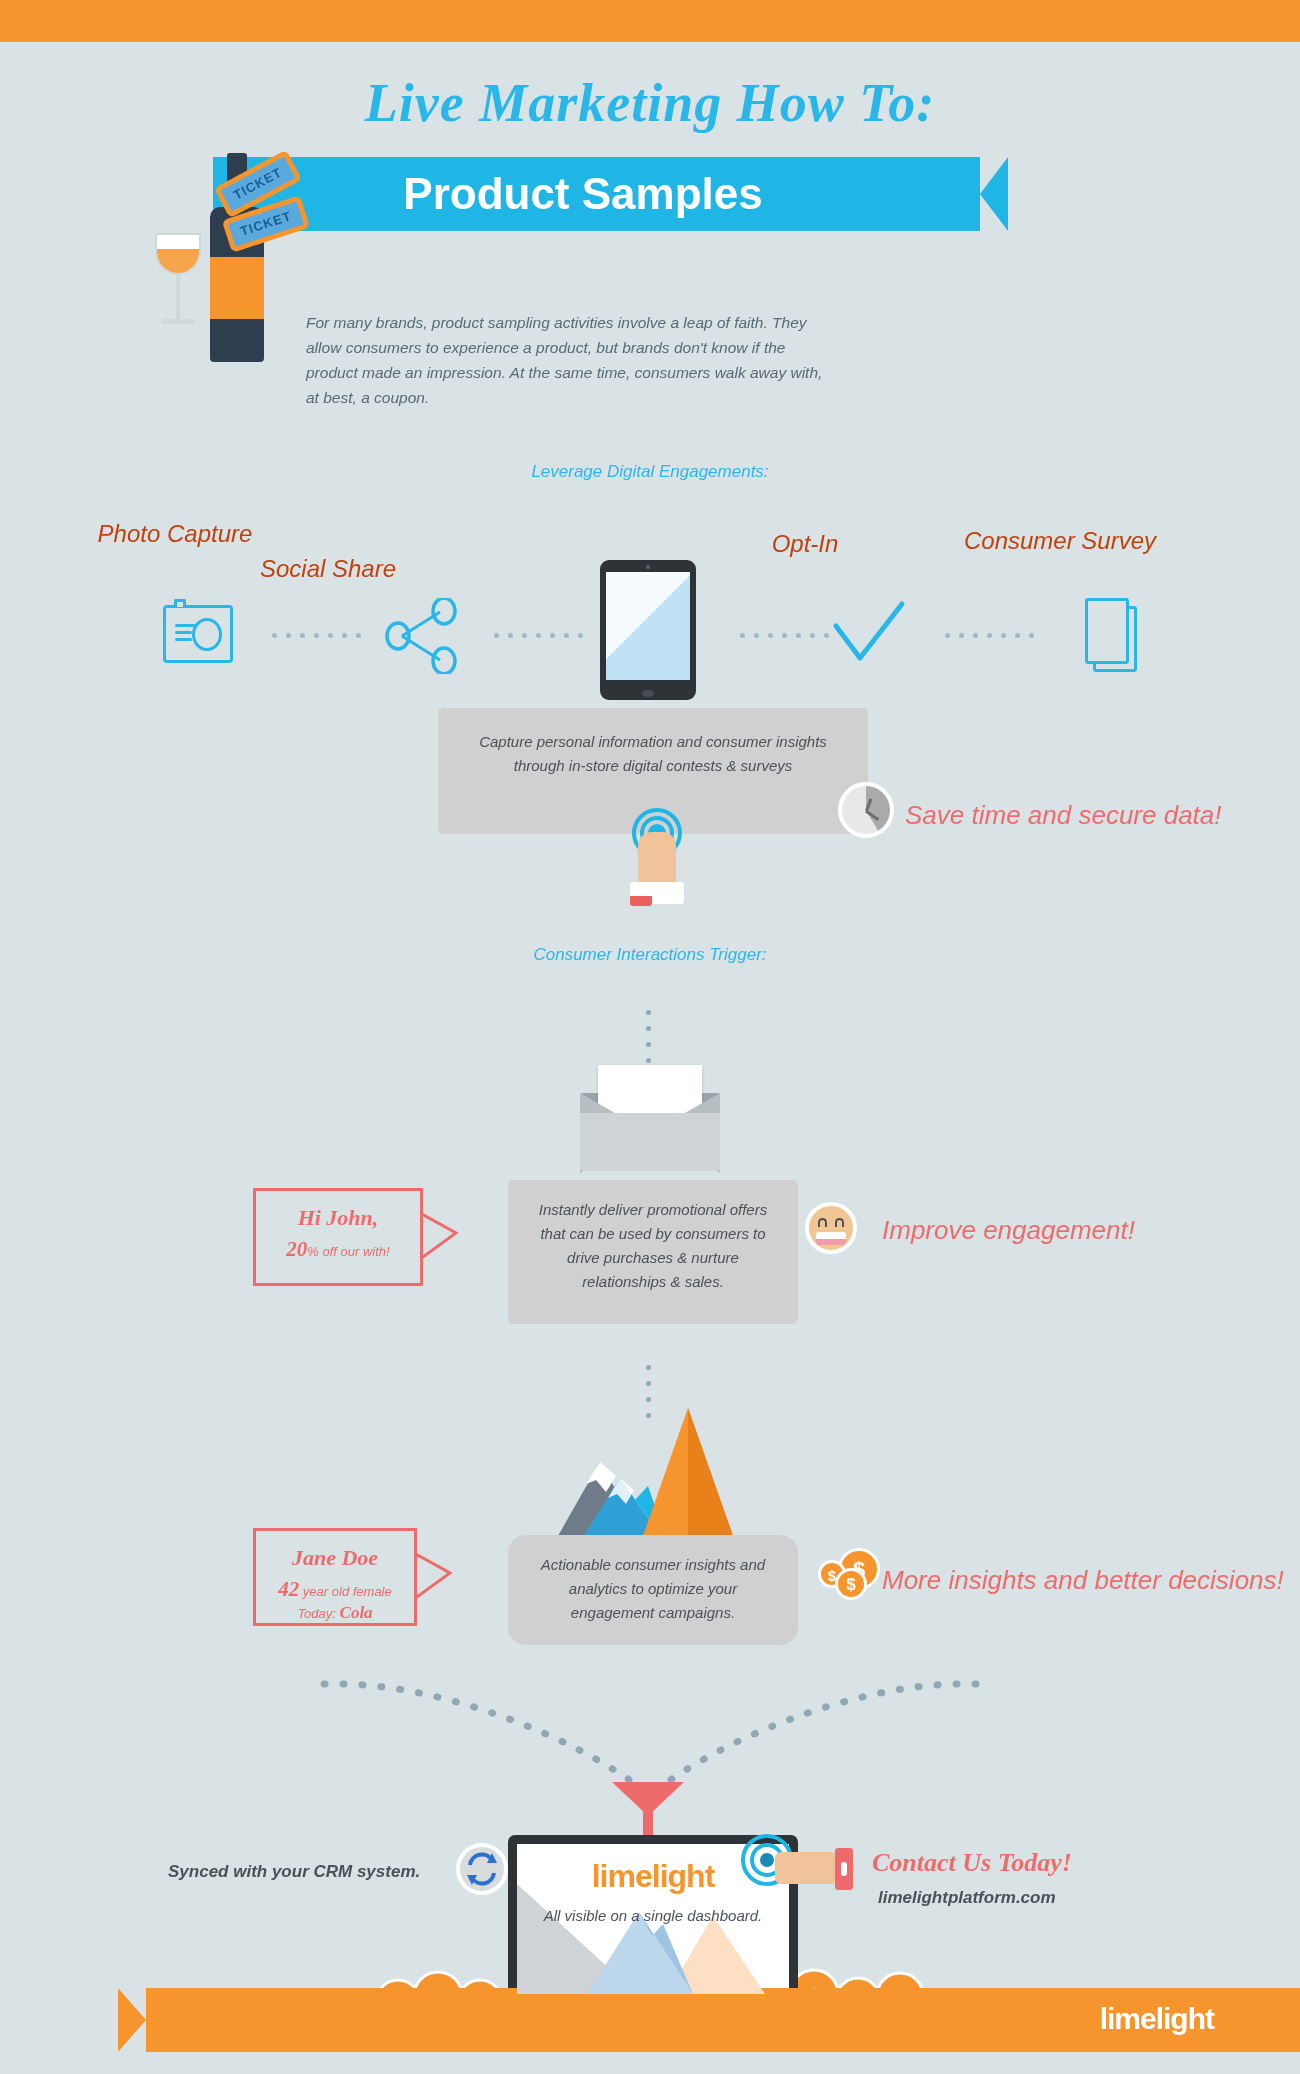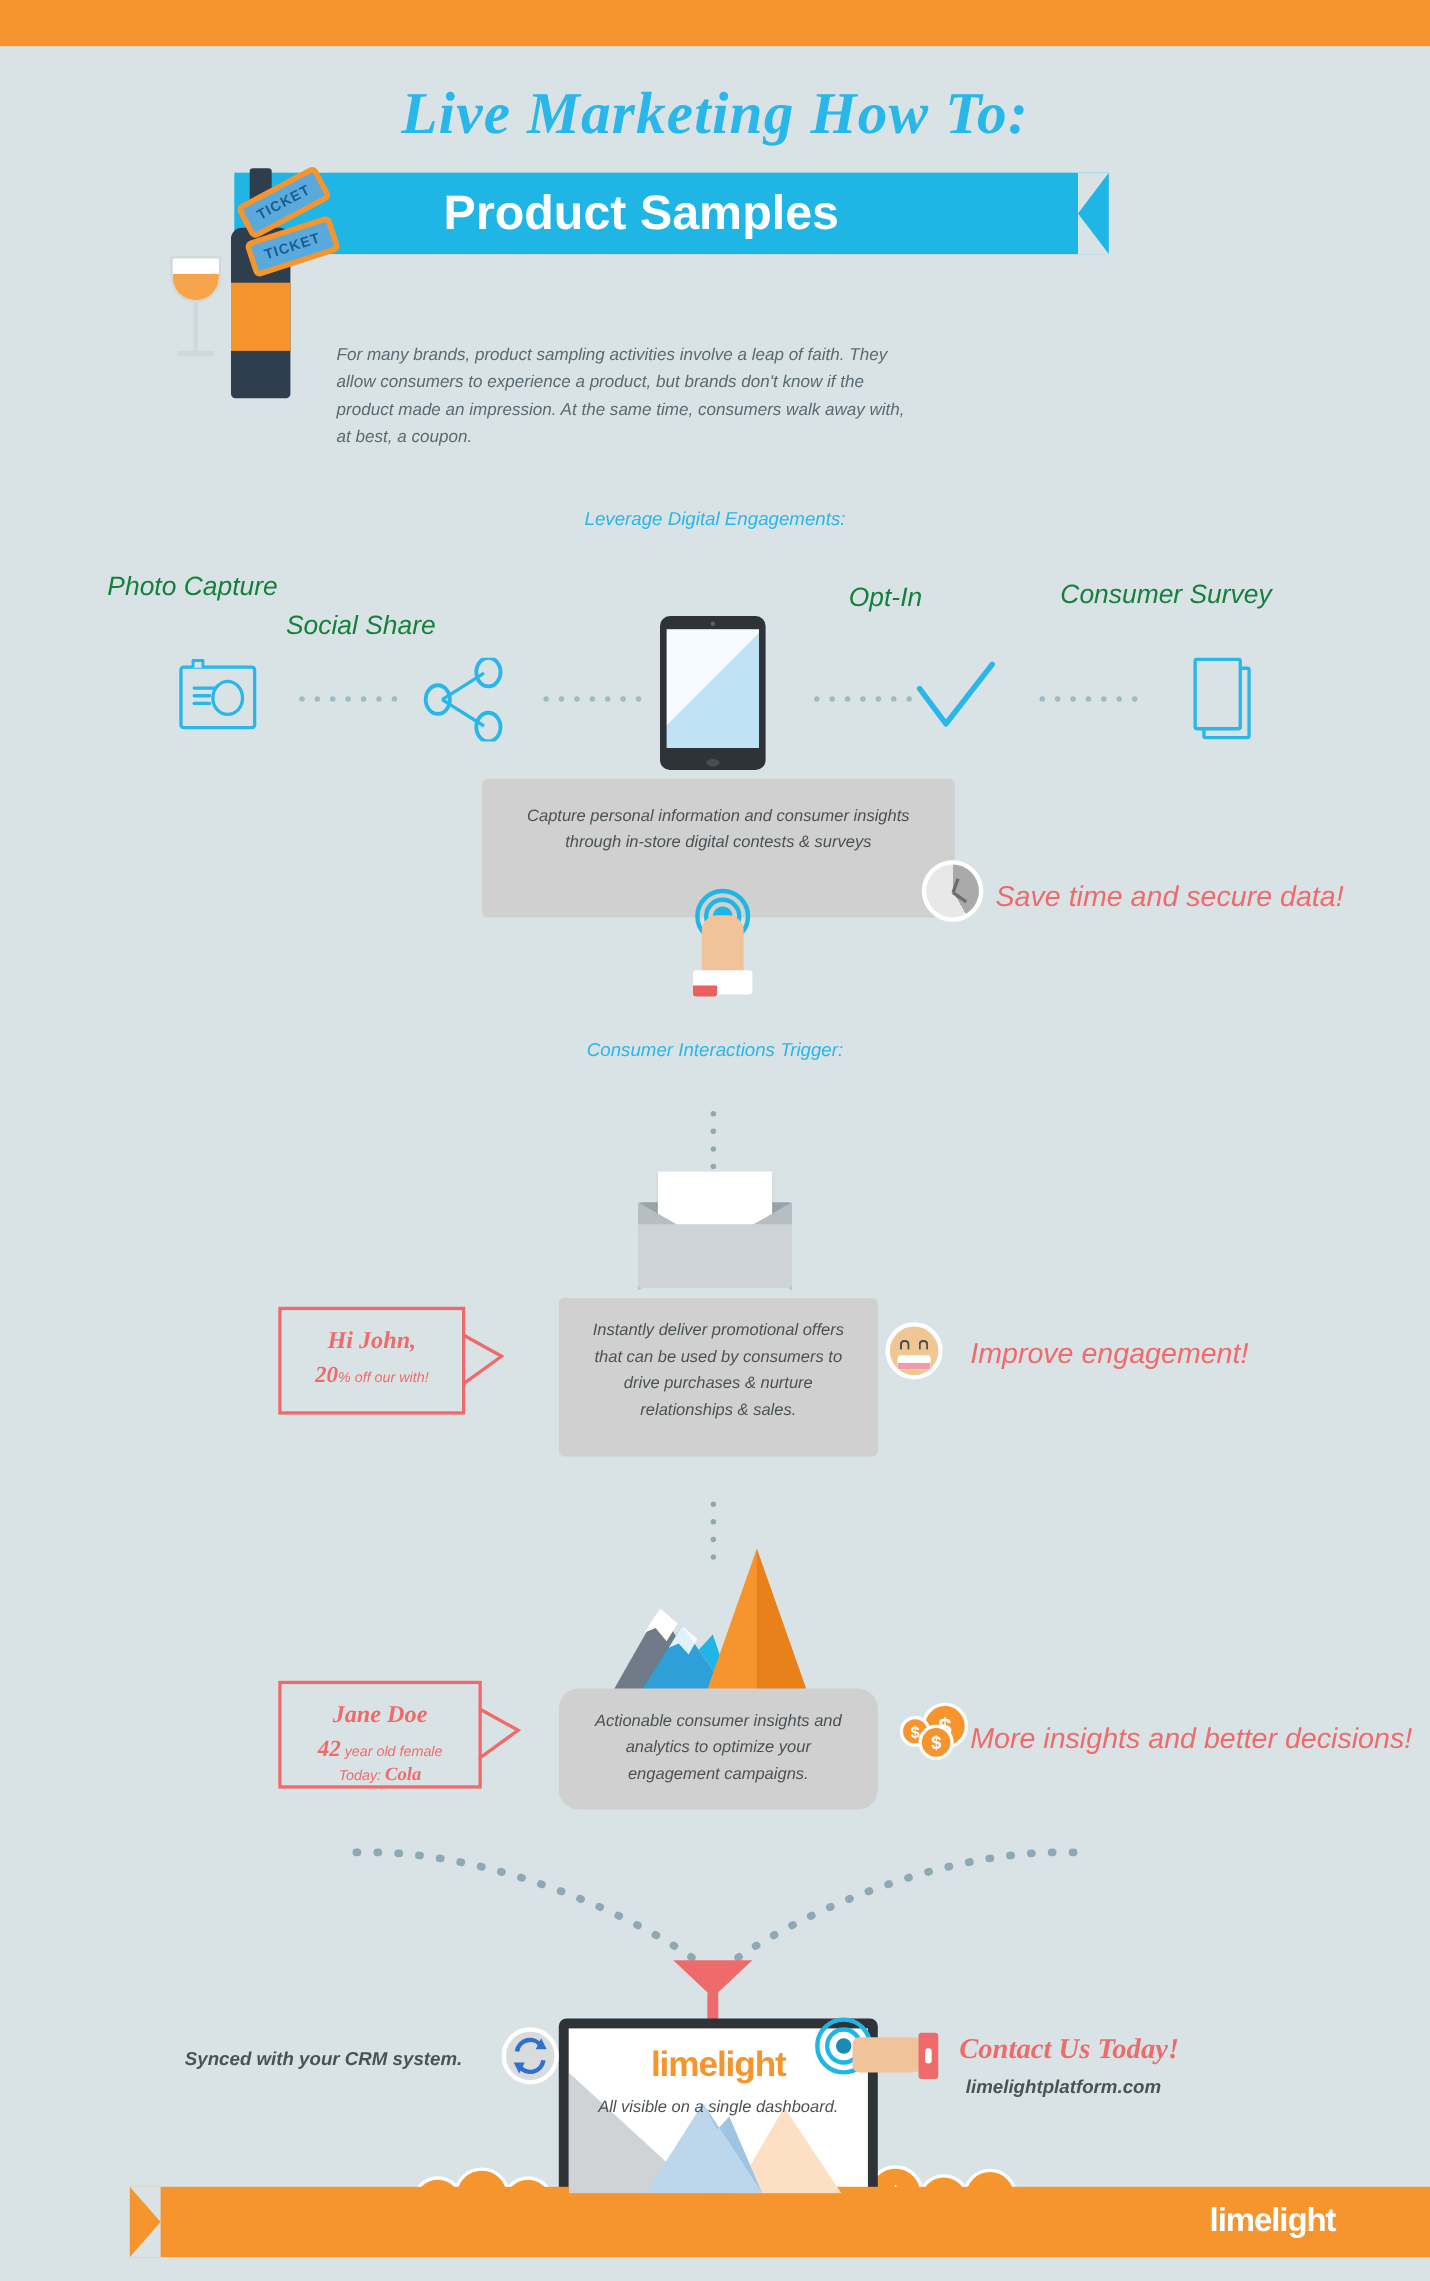--- a/index.html
+++ b/index.html
@@ -77,21 +77,21 @@
   .section-heading {
     position: absolute; width: 1300px; text-align: center;
     font-size: 17px; font-style: italic; color: #29b6e8;
     font-family: "Liberation Sans", sans-serif;
   }
   .sh-leverage { top: 462px; }
   .sh-trigger  { top: 945px; }
 
   
   .eng-label {
-    position: absolute; font-size: 24px; font-style: italic; color: #15803d;
+    position: absolute; font-size: 24px; font-style: italic; color: #c2410c;
     text-align: center; white-space: nowrap;
   }
   .eng-l1 { left: 85px;  top: 520px; width: 180px; }
   .eng-l2 { left: 238px; top: 555px; width: 180px; }
   .eng-l3 { left: 745px; top: 530px; width: 120px; }
   .eng-l4 { left: 945px; top: 527px; width: 230px; }
 
   
   .icon-box { position: absolute; }
 
@@ -199,21 +199,21 @@
   .vdots i { width: 5px; height: 5px; border-radius: 50%; background: #8fa9b4; display:block;}
   .vd1 { left: 645px; top: 1010px; }
   .vd2 { left: 645px; top: 1365px; }
 
   
   .bubble {
     position: absolute; border: 3px solid #ef6b6b; background: transparent;
     text-align: center; color: #ef6b6b;
   }
   .bub-john { left: 253px; top: 1188px; width: 170px; height: 98px; }
-  .bub-jane { left: 253px; top: 1528px; width: 185px; height: 98px; }
+  .bub-jane { left: 253px; top: 1528px; width: 164px; height: 98px; }
   .bubble .tail { position: absolute; right: -42px; top: 16px; width: 42px; height: 62px; }
   .bub-name { font-family: "Liberation Serif", serif; font-style: italic; font-weight: bold; font-size: 22px; margin-top: 14px; }
   .bub-line { font-size: 13px; font-style: italic; margin-top: 6px; }
   .bub-line b { font-family: "Liberation Serif", serif; font-size: 21px; font-weight: bold; }
   .bub-line2 { font-size: 13px; font-style: italic; margin-top: 1px; }
   .bub-line2 b { font-family: "Liberation Serif", serif; font-size: 17px; font-weight: bold; }
 
   
   .arc-dots { position: absolute; left: 320px; top: 1680px; width: 660px; height: 120px; }
   .funnel { position: absolute; left: 612px; top: 1782px; width: 72px; height: 54px; }

